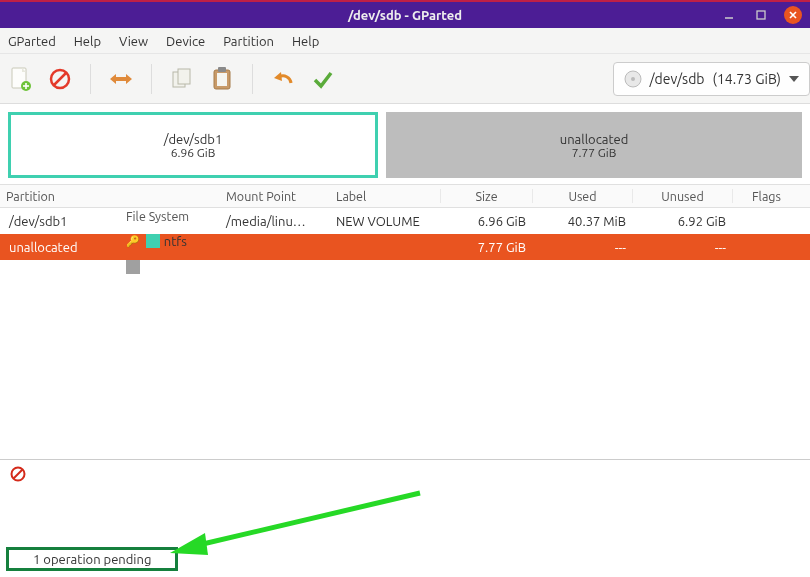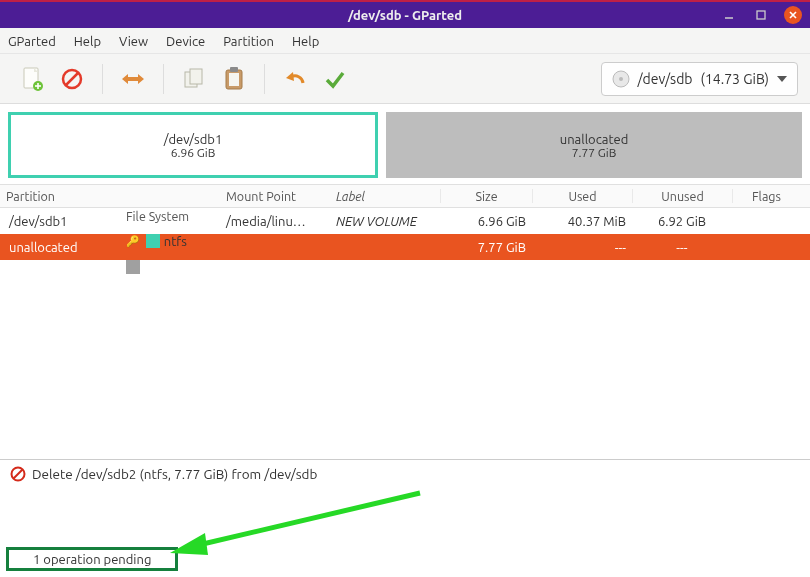--- a/index.html
+++ b/index.html
@@ -10,45 +10,45 @@
   .titlebar-title { position: absolute; left: 50%; transform: translateX(-50%); font-weight: bold; color: #eee; }
   .win-controls { position: absolute; right: 8px; display: flex; gap: 14px; align-items: center; }
   .win-btn { width: 18px; height: 18px; border-radius: 50%; display: flex; align-items: center; justify-content: center; font-size: 12px; color: #ddd; cursor: pointer; }
   .win-close { background: #e95420; color: #fff; }
 
   
   .menubar { height: 26px; background: #f5f5f4; display: flex; align-items: center; padding: 0 8px; font-size: 13px; color: #333; border-bottom: 1px solid #e6e6e6; }
   .menubar span { margin-right: 18px; cursor: default; }
 
   
-  .toolbar { height: 50px; background: #f5f5f4; display: flex; align-items: center; padding: 0 12px; border-bottom: 1px solid #ddd; }
+  .toolbar { height: 50px; background: #f5f5f4; display: flex; align-items: center; padding: 0 0; border-bottom: 1px solid #ddd; }
   .tool-group { display: flex; align-items: center; }
   .tool-sep { width: 1px; height: 30px; background: #ddd; margin: 0 10px; }
   .tool-btn { width: 28px; height: 28px; display: flex; align-items: center; justify-content: center; margin: 0 6px; cursor: pointer; }
   .device-picker { margin-left: auto; border: 1px solid #ccc; border-radius: 4px; height: 34px; display: flex; align-items: center; padding: 0 10px; font-size: 14px; color: #333; gap: 8px; background: #fefefe; }
   .device-picker .disk-icon { width: 18px; height: 18px; }
 
   
   .diskmap { display: flex; padding: 8px 8px 6px 8px; gap: 8px; background: #fff; }
   .part-block { height: 66px; display: flex; flex-direction: column; align-items: center; justify-content: center; font-size: 13px; color: #333; }
   .part-block.primary { flex: 0 0 370px; border: 3px solid #3fd0b0; background: #fff; }
   .part-block.unalloc { flex: 1; border: 2px dashed #bdbdbd; background: #bdbdbd; }
   .part-block .name { font-weight: normal; }
   .part-block .size { font-size: 12px; }
 
   
   .thead { display: flex; height: 24px; align-items: center; font-size: 12.5px; color: #555; background: #fafafa; border-top: 1px solid #e0e0e0; border-bottom: 1px solid #e0e0e0; }
   .thead > div, .trow > div { padding: 0 6px; overflow: hidden; text-overflow: ellipsis; white-space: nowrap; }
   .col-part { width: 120px; }
   .col-fs { width: 100px; display:flex; align-items:center; gap:4px;margin-top:40px; }
   .col-mount { width: 110px; }
-  .col-label { width: 110px; font-style: italic; }
+  .col-label { width: 110px; }
   .col-size { width: 92px; text-align: right; }
   .col-used { width: 100px; text-align: right; }
-  .col-unused { width: 100px; text-align: center; }
+  .col-unused { width: 100px; text-align: right; }
   .col-flags { width: 68px; text-align: center; }
   .thead .col-size, .thead .col-used, .thead .col-unused, .thead .col-flags { text-align: center; border-left: 1px solid #e9e9e9; }
 
   .tbody { font-size: 13px; }
   .trow { display: flex; height: 26px; align-items: center; color: #333; }
   .trow.selected { background: #e95420; color: #fff; }
   .fs-swatch { width: 14px; height: 14px; display:inline-block; }
   .fs-ntfs { background: #3fd0b0; }
   .fs-unalloc { background: #a0a0a0; }
   .key-icon { color: #999; font-size: 11px; margin-right: 2px; }
@@ -220,21 +220,20 @@
     <div class="col-flags"></div>
   </div>
 </div>
 
 <div class="ops">
   <div class="ops-row">
     <svg width="16" height="16">
         <circle cx="8" cy="8" r="6.5" fill="none" stroke="#d42a1a" stroke-width="2"></circle>
         <line x1="3.5" y1="12.5" x2="12.5" y2="3.5" stroke="#d42a1a" stroke-width="2"></line>
       </svg>
-    <span>Delete /dev/sdb2 (ntfs, 7.77 GiB) from /dev/sdb</span>
   </div>
 </div>
 
 <div class="statusbar">
   <span>1 operation pending</span>
 </div>
 
 <svg class="arrow-svg" width="290" height="80">
   <line x1="270" y1="8" x2="40" y2="62" stroke="#26d926" stroke-width="5"></line>
   <polygon points="20,68 55,48 58,70" fill="#26d926"></polygon>

